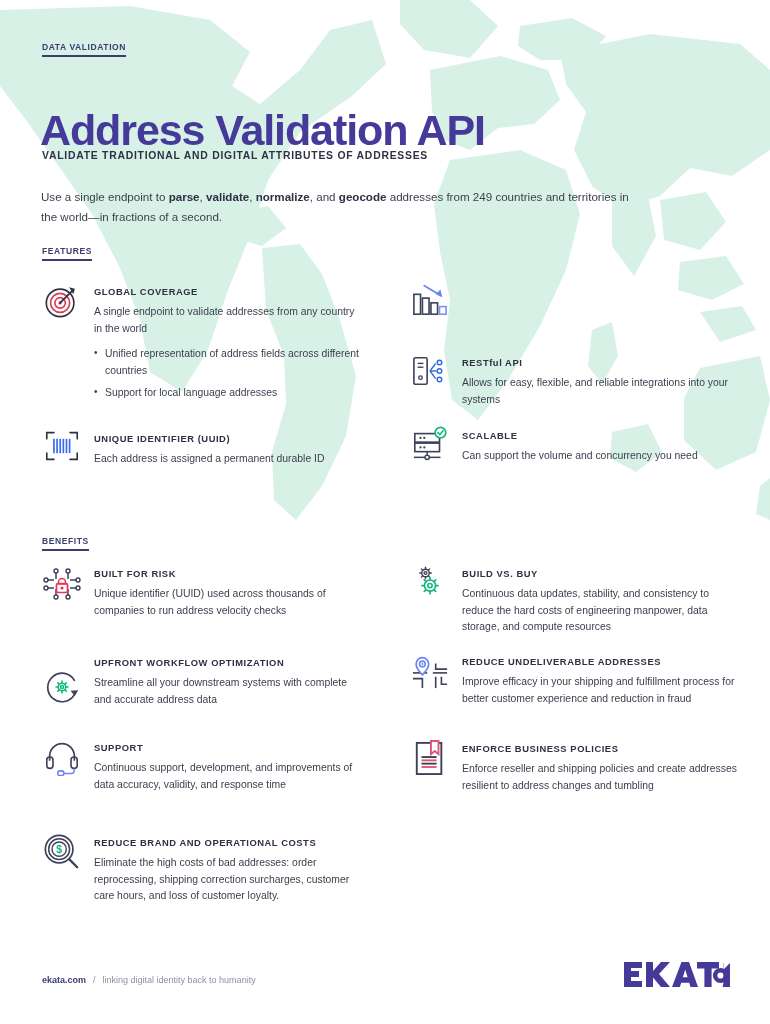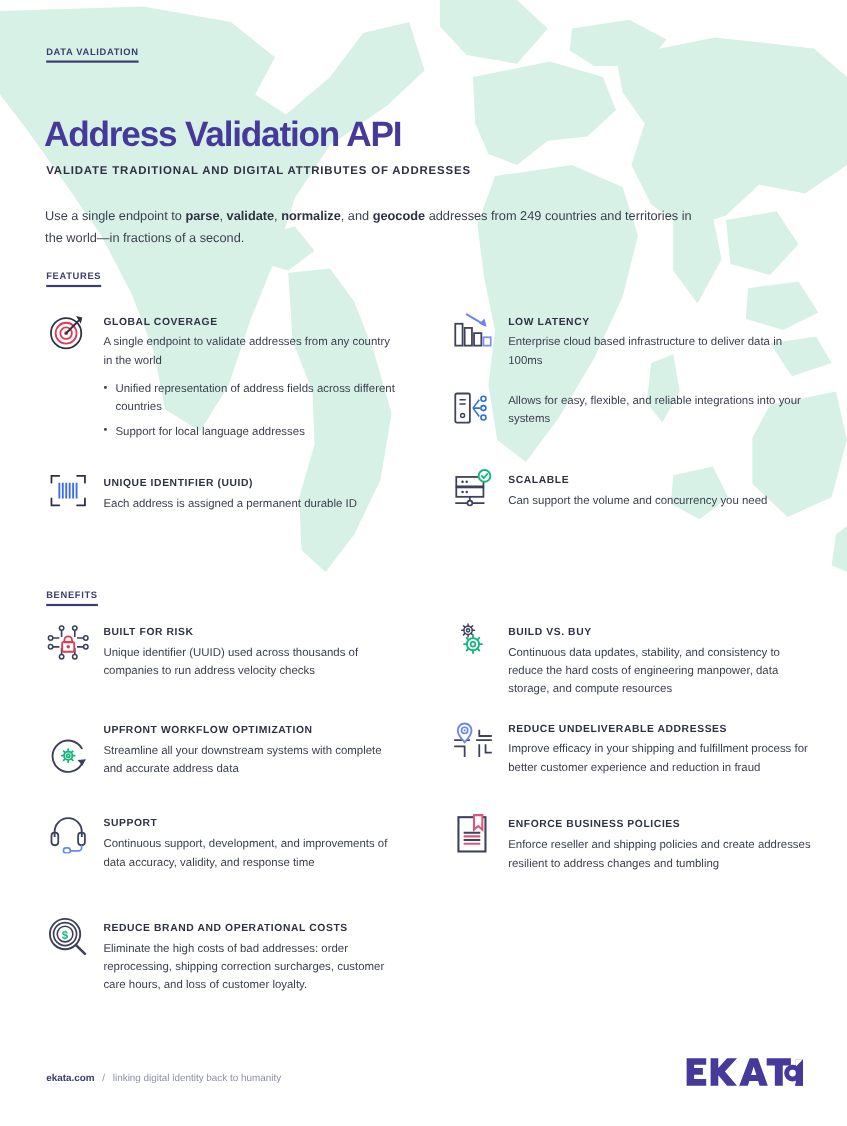--- a/index.html
+++ b/index.html
@@ -27,21 +27,21 @@
     font-size:8.5px;font-weight:bold;letter-spacing:.6px;
     color:#3b3d6e;
     padding-bottom:3px;
     border-bottom:2px solid #3b3d6e;
     display:inline-block;
   }
 
   
   .hero-title{
     position:absolute;left:40px;top:76px;
-    font-size:32px;line-height:50px;font-weight:bold;
+    font-size:43px;line-height:50px;font-weight:bold;
     letter-spacing:-1.1px;
     color:#45399a;
     white-space:nowrap;
   }
   .hero-sub{
     position:absolute;left:42px;top:150px;
     font-size:10.4px;font-weight:bold;letter-spacing:.75px;
     color:#2d3142;
   }
   .hero-body{
@@ -225,24 +225,20 @@
     <div class="item" id="f-latency">
       <div class="ico">
         <svg width="38" height="36" viewBox="0 0 40 38">
           <rect x="3" y="13" width="7" height="21" fill="none" stroke="#3d4159" stroke-width="1.7"></rect>
           <rect x="12" y="17" width="7" height="17" fill="none" stroke="#3d4159" stroke-width="1.7"></rect>
           <rect x="21" y="22" width="7" height="12" fill="none" stroke="#3d4159" stroke-width="1.7"></rect>
           <rect x="30" y="26" width="7" height="8" fill="none" stroke="#7b90f0" stroke-width="1.7"></rect>
           <path d="M14,4 L31,14" stroke="#6a86f2" stroke-width="1.9" stroke-linecap="round"></path>
           <path d="M26,13 L33,16 L31,8 Z" fill="#6a86f2"></path>
         </svg>
-      </div>
-      <div class="txt">
-        <div class="ttl">LOW LATENCY</div>
-        <p class="dsc">Enterprise cloud based infrastructure to deliver data in 100ms</p>
       </div>
     </div>
 
     <div class="item" id="f-rest">
       <div class="ico">
         <svg width="38" height="36" viewBox="0 0 40 38">
           <rect x="3" y="5" width="14" height="28" rx="1.6" fill="none" stroke="#3d4159" stroke-width="1.7"></rect>
           <line x1="7" y1="11" x2="13" y2="11" stroke="#3d4159" stroke-width="1.5"></line>
           <line x1="7" y1="15" x2="13" y2="15" stroke="#3d4159" stroke-width="1.5"></line>
           <circle cx="10" cy="26" r="1.9" fill="none" stroke="#3d4159" stroke-width="1.4"></circle>
@@ -252,20 +248,21 @@
             <path d="M20,19 L26,27"></path>
           </g>
           <g fill="none" stroke="#2f6be0" stroke-width="1.5">
             <circle cx="30" cy="10" r="2.4"></circle>
             <circle cx="30" cy="19" r="2.4"></circle>
             <circle cx="30" cy="28" r="2.4"></circle>
           </g>
         </svg>
       </div>
       <div class="txt">
+        <div class="ttl">RESTful API</div>
         <p class="dsc">Allows for easy, flexible, and reliable integrations into your systems</p>
       </div>
     </div>
 
     <div class="item" id="f-scalable">
       <div class="ico">
         <svg width="38" height="38" viewBox="0 0 40 40">
           <rect x="4" y="8" width="26" height="9" fill="none" stroke="#3d4159" stroke-width="1.7"></rect>
           <rect x="4" y="18" width="26" height="9" fill="none" stroke="#3d4159" stroke-width="1.7"></rect>
           <circle cx="10" cy="12.5" r="1.2" fill="#3d4159"></circle>

